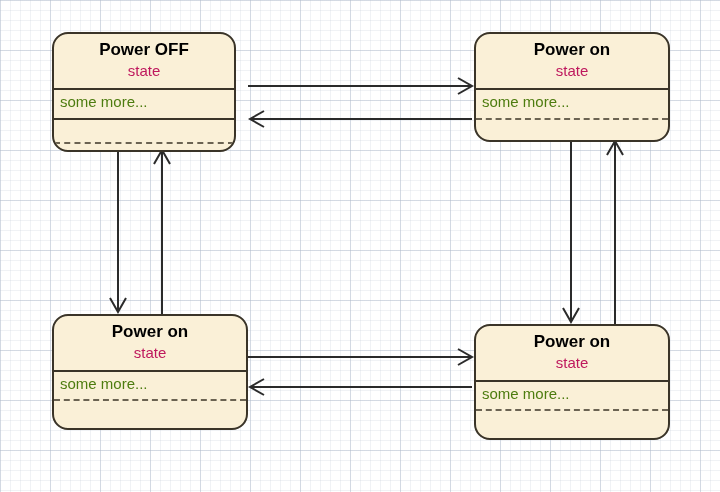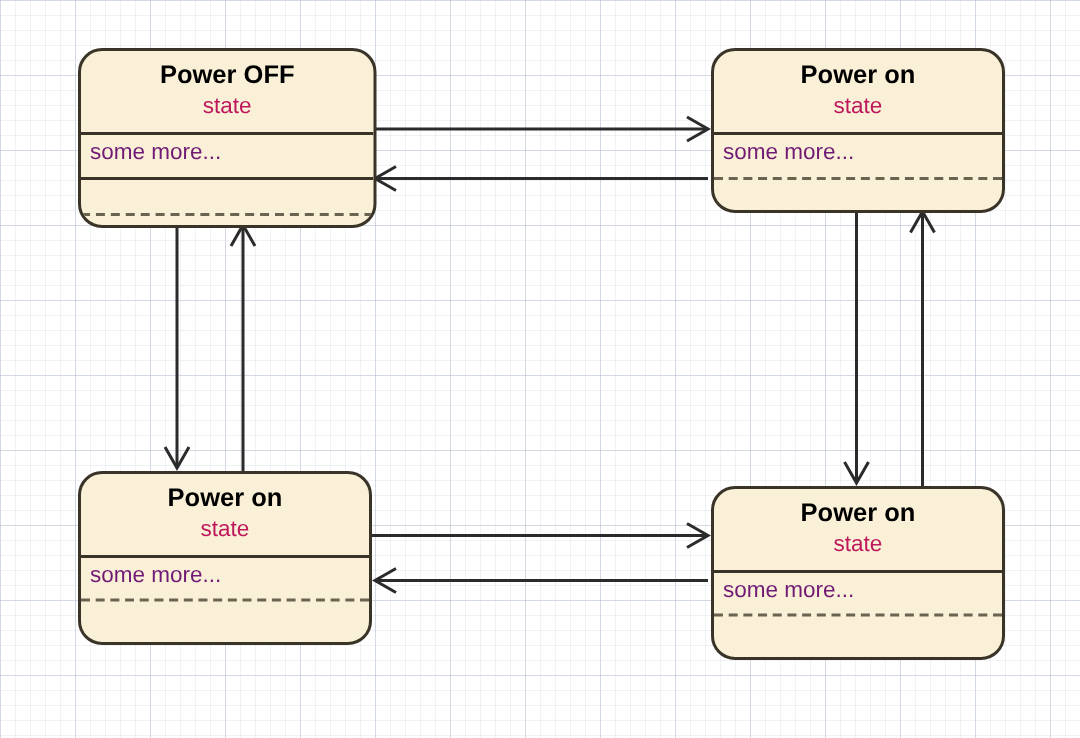--- a/index.html
+++ b/index.html
@@ -72,21 +72,21 @@
     position: absolute;
     left: 0;
     right: 0;
     height: 0;
     border-top: 2px dashed #6b6352;
   }
   .node-body-text {
     position: absolute;
     left: 6px;
     font-size: 15px;
-    color: #701a75;
+    color: #4d7c0f;
     line-height: 20px;
     white-space: nowrap;
   }
 </style>
 </head>
 <body>
 
 <div id="canvas">
 
   <svg class="edge-layer" viewBox="0 0 720 492" width="720" height="492">
@@ -125,21 +125,21 @@
       <line x1="248" y1="357" x2="472" y2="357" stroke="#2b2b2b" stroke-width="2"></line>
       <polyline points="458,349 472,357 458,365" fill="none" stroke="#2b2b2b" stroke-width="2"></polyline>
     </g>
 
     <g>
       <line x1="472" y1="387" x2="250" y2="387" stroke="#2b2b2b" stroke-width="2"></line>
       <polyline points="264,379 250,387 264,395" fill="none" stroke="#2b2b2b" stroke-width="2"></polyline>
     </g>
   </svg>
 
-  <div class="state-node" style="left:52px; top:32px; width:199px; height:120px;">
+  <div class="state-node" style="left:52px; top:32px; width:184px; height:120px;">
     <div class="node-title-area">
       <div class="node-title">Power OFF</div>
       <div class="node-subtitle">state</div>
     </div>
     <div class="divider-solid" style="top:54px;"></div>
     <div class="node-body-text" style="top:58px;">some more...</div>
     <div class="divider-solid" style="top:84px;"></div>
     <div class="divider-dashed" style="top:108px;"></div>
   </div>
 

